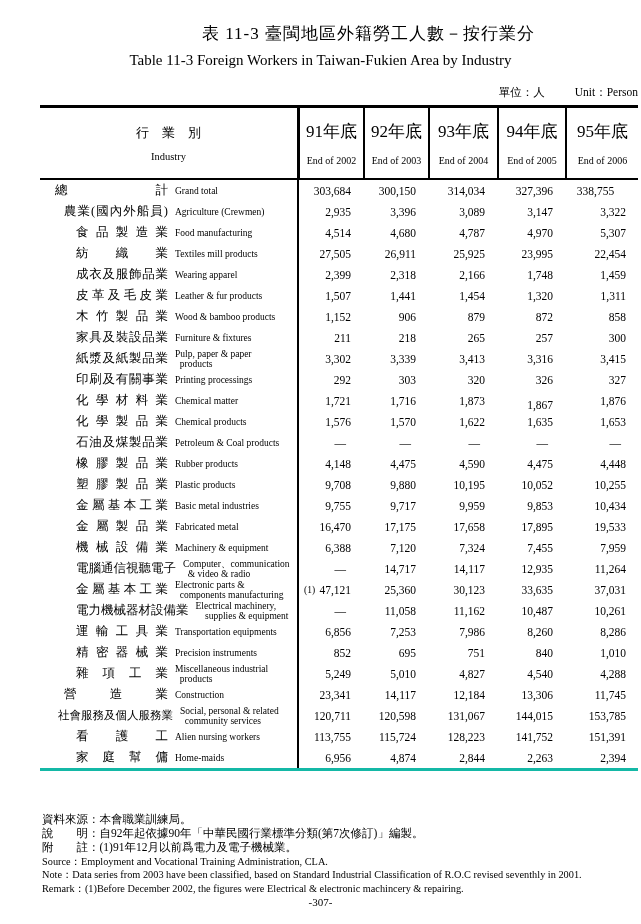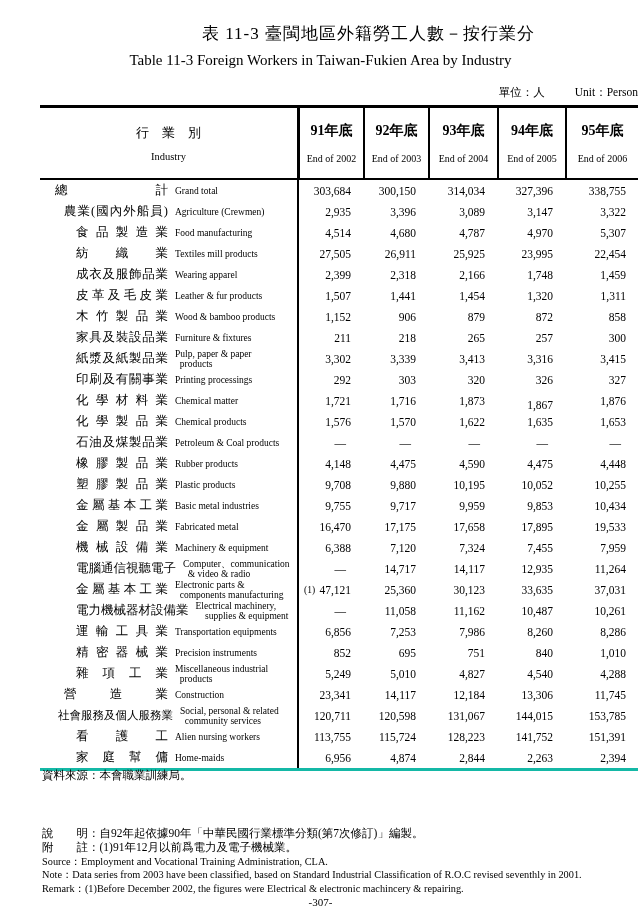--- a/index.html
+++ b/index.html
@@ -18,21 +18,21 @@
   .table { position:absolute; top:105px; left:40px; width:598px; }
 
   .thead { display:flex; border-top:3px solid #000; border-bottom:2px solid #000; height:70px; }
   .head-label { width:257px; box-sizing:border-box; display:flex; flex-direction:column;
                 justify-content:center; align-items:center; gap:9px; }
   .head-zh { font-size:13px; }
   .head-en { font-size:10.5px; }
   .head-col { box-sizing:border-box; border-left:2px solid #000; display:flex;
               flex-direction:column; justify-content:space-evenly; align-items:center; }
   .head-col.first { border-left-width:3px; }
-  .y-zh { font-size:14px;font-weight:bold; }
+  .y-zh { font-size:17px; }
   .y-en { font-size:10px; }
 
   .tbody { border-bottom:3px solid #14b8a6; }
   .row { display:flex; height:21px; }
   .labelcell { width:257px; box-sizing:border-box; display:flex; align-items:center; }
   .zh { font-size:12.5px; white-space:nowrap; min-width:128px; box-sizing:border-box;
         flex-shrink:0; text-align:justify; text-align-last:justify; }
   .zh.lv0 { padding-left:15px; }
   .zh.lv1 { padding-left:24px; }
   .zh.lv1t { padding-left:18px; font-size:11.5px; }
@@ -98,21 +98,21 @@
     <div class="row">
           <div class="labelcell">
             <div class="zh lv0">總計</div>
             <div class="en">Grand total</div>
           </div>
           <div class="data">
             <div class="cell" style="width: 64px;"><span>303,684</span></div>
             <div class="cell" style="width: 65px;"><span>300,150</span></div>
             <div class="cell" style="width: 69px;"><span>314,034</span></div>
             <div class="cell" style="width: 68px;"><span>327,396</span></div>
-            <div class="cell" style="width: 73px;"><span>338,755</span></div>
+            <div class="cell" style="width: 73px; text-align: center;"><span>338,755</span></div>
           </div>
         </div>
         <div class="row">
           <div class="labelcell">
             <div class="zh lv1">農業(國內外船員)</div>
             <div class="en">Agriculture (Crewmen)</div>
           </div>
           <div class="data">
             <div class="cell" style="width: 64px;"><span>2,935</span></div>
             <div class="cell" style="width: 65px;"><span>3,396</span></div>
@@ -461,21 +461,21 @@
             <div class="cell" style="width: 64px;"><span>6,956</span></div>
             <div class="cell" style="width: 65px;"><span>4,874</span></div>
             <div class="cell" style="width: 69px;"><span>2,844</span></div>
             <div class="cell" style="width: 68px;"><span>2,263</span></div>
             <div class="cell" style="width: 73px;"><span>2,394</span></div>
           </div>
         </div>
       </div>
   </div>
 
-  <div class="footer" style="top:768px;">
+  <div class="footer" style="top:812px;">
     <div class="f-zh">資料來源：本會職業訓練局。</div>
   </div>
   <div class="footer" style="top:826px;">
     <div class="f-zh">說　　明：自92年起依據90年「中華民國行業標準分類(第7次修訂)」編製。</div>
   </div>
   <div class="footer" style="top:840px;">
     <div class="f-zh">附　　註：(1)91年12月以前爲電力及電子機械業。</div>
   </div>
   <div class="footer" style="top:855px;">
     <div class="f-en">Source：Employment and Vocational Training Administration, CLA.</div>

